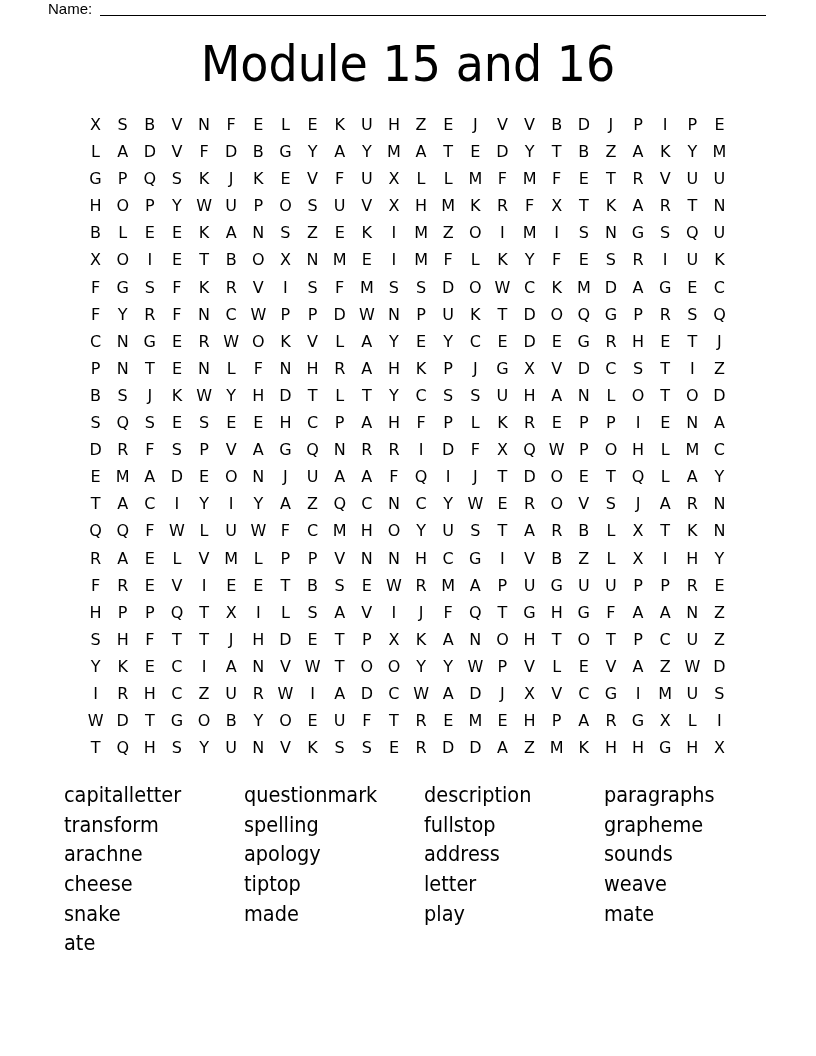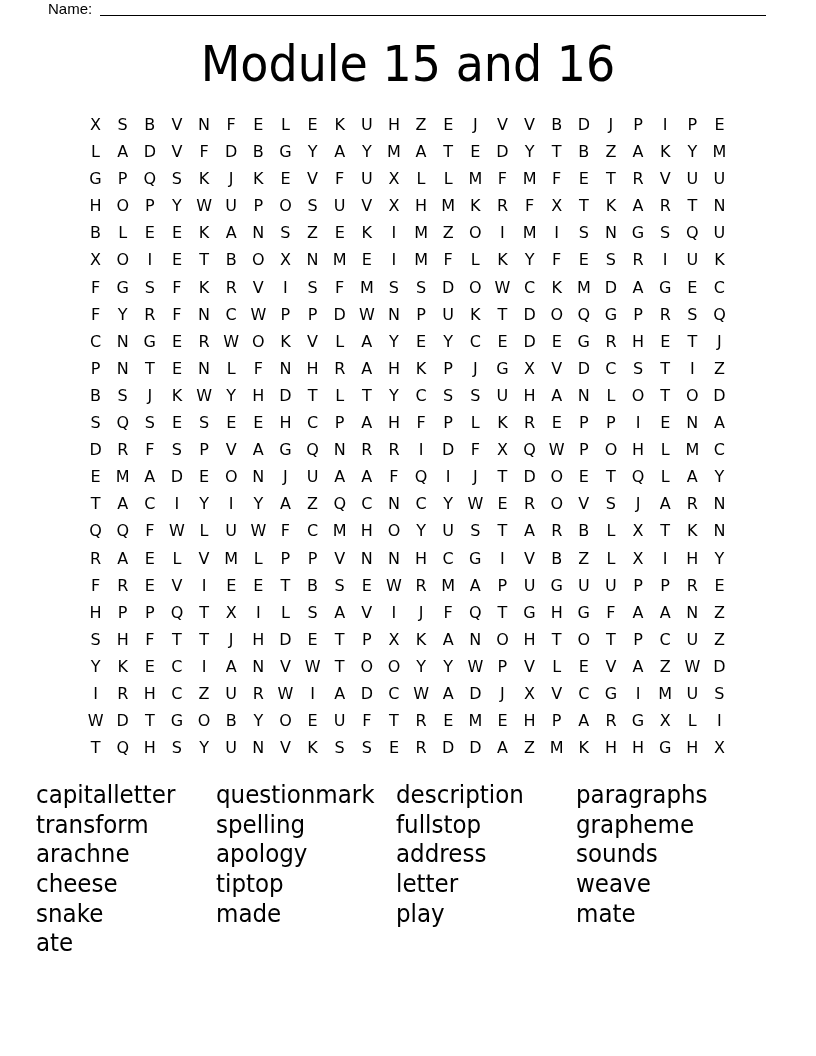--- a/index.html
+++ b/index.html
@@ -23,24 +23,24 @@
       position: absolute; left: 82px; top: 111px;
       display: grid;
       grid-template-columns: repeat(24, 27.13px);
       grid-auto-rows: 27.1px;
     }
     .cell {
       font-family: "DejaVu Sans", sans-serif; font-size: 16px;
       text-align: center; line-height: 27px; width: 27.13px;
     }
     .words {
-      position: absolute; left: 36px; top: 780px; width: 740px;
+      position: absolute; left: 64px; top: 780px; width: 740px;
       display: grid; grid-template-columns: 180px 180px 180px 180px;
       grid-auto-rows: 29.7px;
-      font-family: "DejaVu Sans", sans-serif; font-size: 25px; line-height: 30px;
+      font-family: "DejaVu Sans", sans-serif; font-size: 21px; line-height: 30px;
     }
     .word { white-space: nowrap; transform-origin: left center; transform: scaleX(0.92); }
   </style>
 </head>
 <body>
 
 <div class="name-line">
   <span class="label">Name:</span>
   <span class="blank"></span>
 </div>

